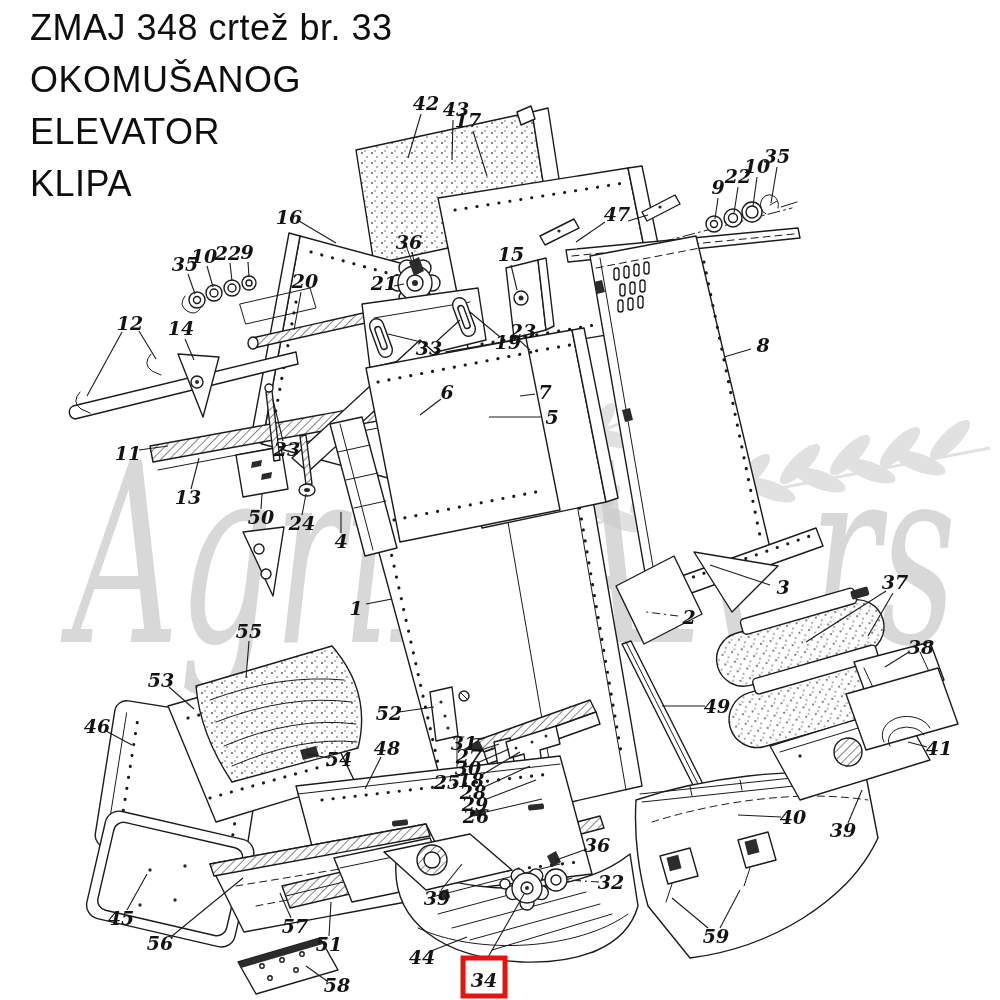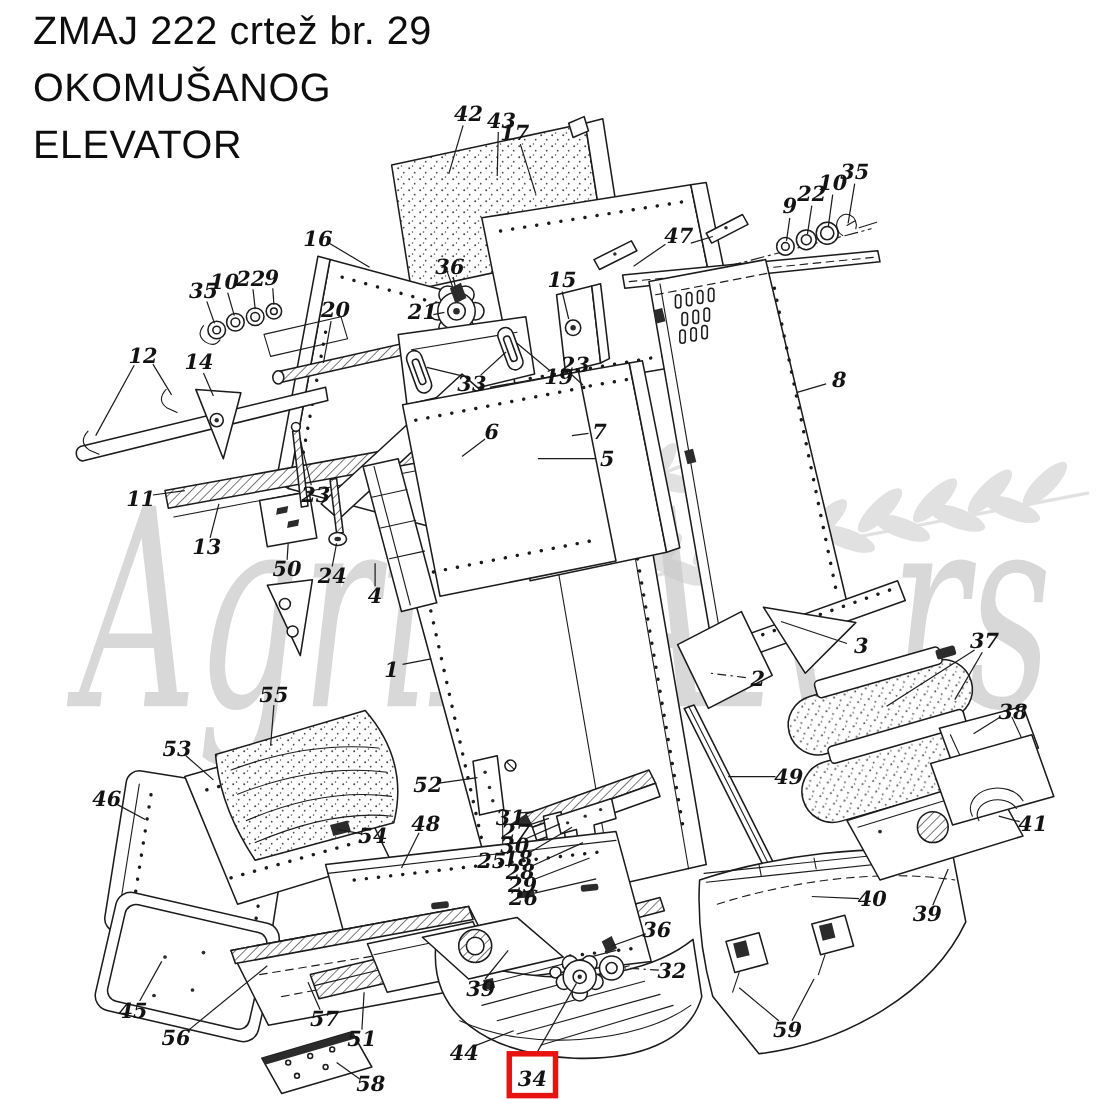--- a/index.html
+++ b/index.html
@@ -591,17 +591,18 @@
         <text x="597" y="852">36</text>
         <line x1="599" y1="882" x2="568" y2="880" class="dash"></line>
         <text x="611" y="889">32</text>
         <line x1="487" y1="959" x2="524" y2="894"></line>
         <rect x="463" y="958" width="42" height="38" fill="#ffffff" stroke="#e8120e" stroke-width="5"></rect>
         <text x="484" y="987">34</text>
       </g>
 </svg>
 
 <div class="title">
-  <div>ZMAJ 222 crtež br. 29</div>
+  <div>ZMAJ 348 crtež br. 33</div>
   <div>OKOMUŠANOG</div>
   <div>ELEVATOR</div>
+  <div>KLIPA</div>
 </div>
 </div>
 
 </body></html>

